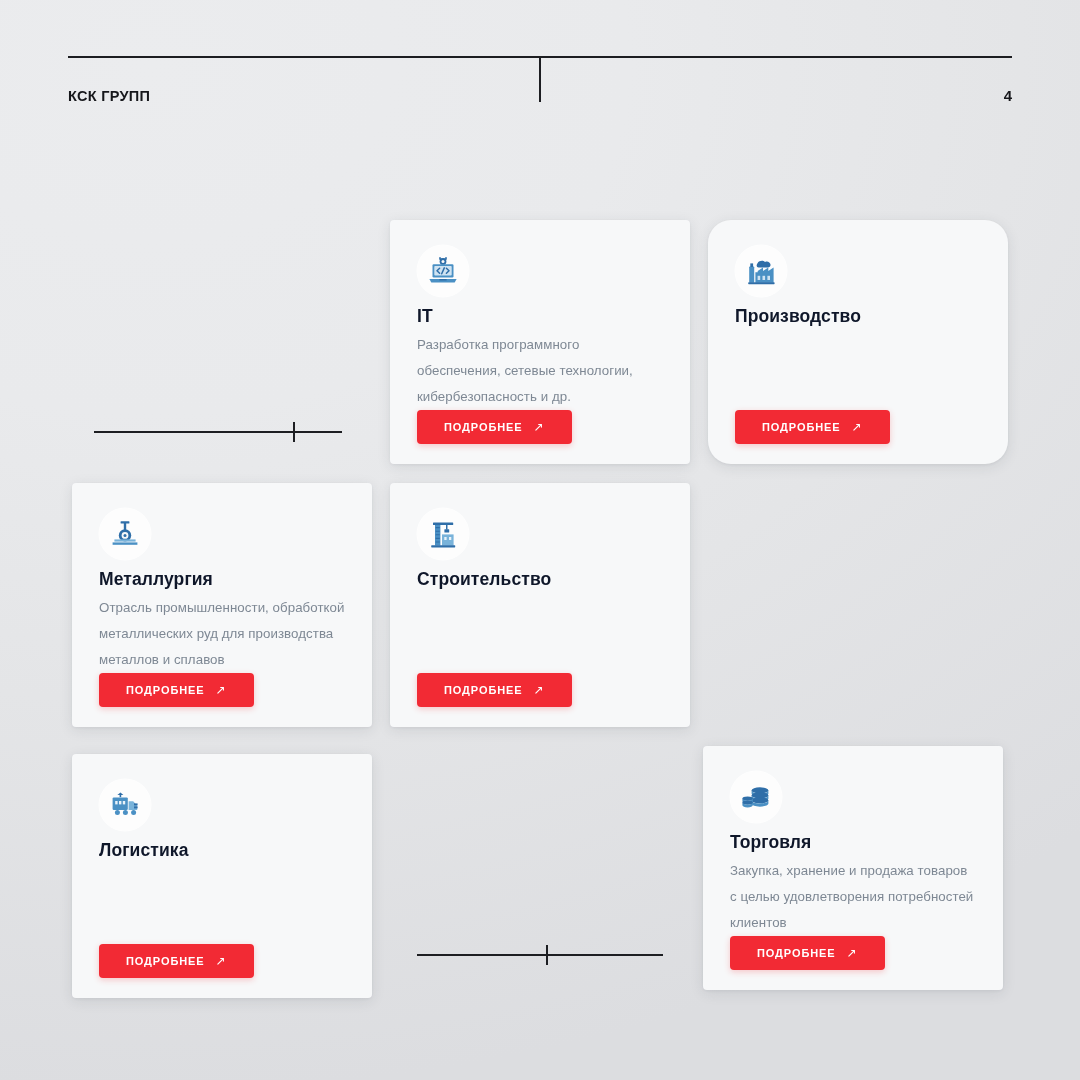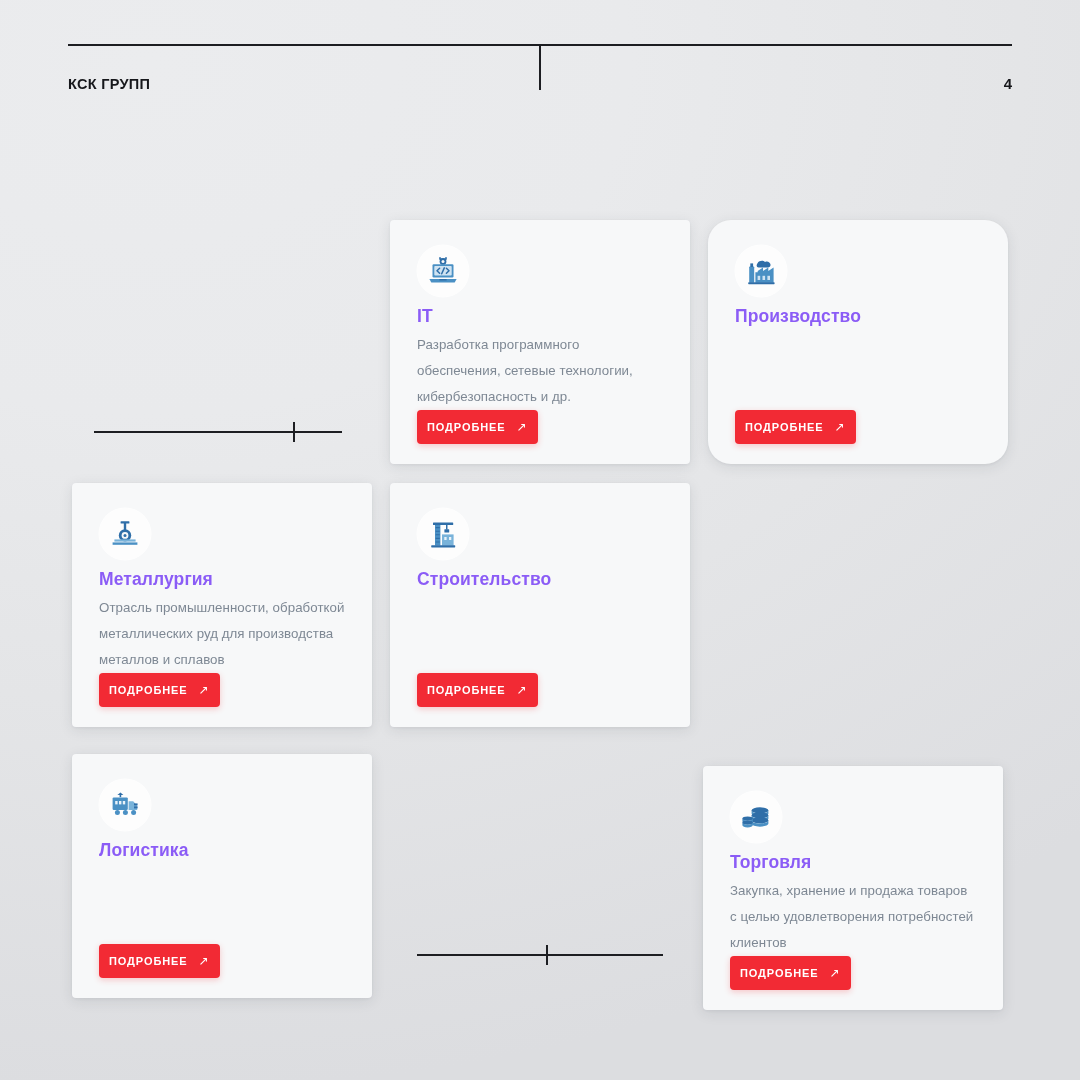--- a/index.html
+++ b/index.html
@@ -15,21 +15,21 @@
     background:
       radial-gradient(130% 95% at 14% 6%, #ebecee 0%, #e9eaec 34%, #e4e5e7 62%, #dcdde0 100%);
     position: relative;
     -webkit-font-smoothing: antialiased;
   }
 
   
   .header {
     position: absolute;
     left: 68px;
-    top: 44px;
+    top: 56px;
     width: 944px;
     height: 60px;
   }
   .header-rule {
     position: absolute;
     left: 0;
     top: 0;
     width: 944px;
     height: 2px;
     background: #1c1d21;
@@ -109,21 +109,21 @@
     justify-content: center;
     box-shadow: 0 0 0 0.5px rgba(255,255,255,0.9);
   }
   .card-icon-wrap svg { display: block; }
 
   .card-title {
     position: absolute;
     left: 27px;
     font-size: 17.5px;
     font-weight: bold;
-    color: #8b5cf6;
+    color: #0f172a;
     letter-spacing: 0.1px;
     top: 86px;
   }
 
   .card-desc {
     position: absolute;
     left: 27px;
     top: 112px;
     font-size: 13.3px;
     line-height: 26px;
@@ -133,21 +133,21 @@
   }
 
   .card-btn {
     position: absolute;
     left: 27px;
     border: none;
     background: #f22a34;
     color: #ffffff;
     border-radius: 4px;
     height: 34px;
-    padding: 0 10px;
+    padding: 0 27px;
     font-family: "Liberation Sans", sans-serif;
     font-size: 11px;
     font-weight: bold;
     letter-spacing: 0.9px;
     display: inline-flex;
     align-items: center;
     gap: 11px;
     cursor: pointer;
     box-shadow: 0 2px 6px rgba(242, 42, 52, 0.24);
     white-space: nowrap;
@@ -169,21 +169,21 @@
 
   #card-metallurgy           { left: 72px;  top: 483px; width: 300px; height: 244px; text-decoration: underline; }
   #card-metallurgy .card-btn { top: 190px; }
 
   #card-construction         { left: 390px; top: 483px; width: 300px; height: 244px; }
   #card-construction .card-btn { top: 190px; }
 
   #card-logistics            { left: 72px;  top: 746px; width: 300px; height: 244px; margin-top: 8px; }
   #card-logistics .card-btn  { top: 190px; }
 
-  #card-trade                { left: 703px; top: 766px; width: 300px; height: 244px; }
+  #card-trade                { left: 703px; top: 746px; width: 300px; height: 244px; }
   #card-trade .card-btn      { top: 190px; }
 </style>
 </head>
 <body>
 
 <div class="header">
   <div class="header-rule"></div>
   <div class="header-tick"></div>
   <div class="brand">КСК ГРУПП</div>
   <div class="page-number">4</div>

